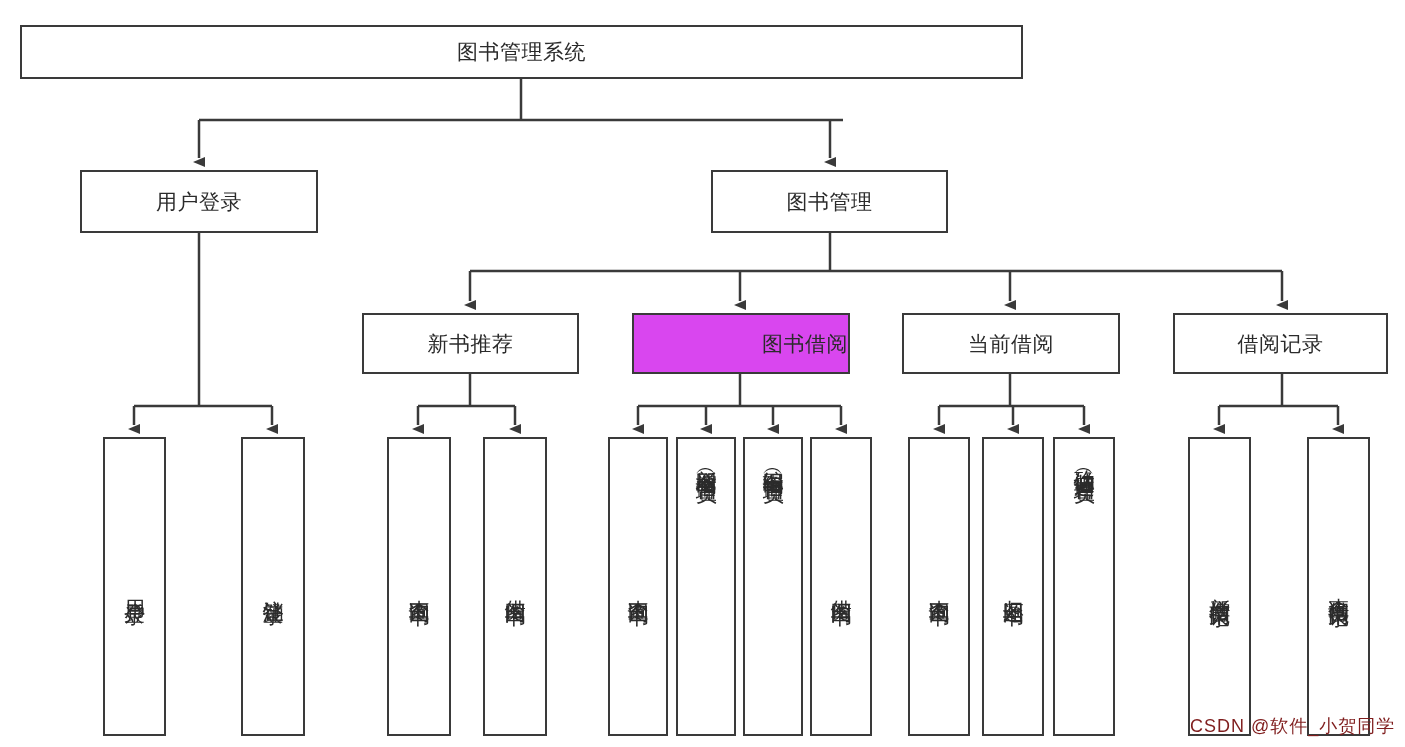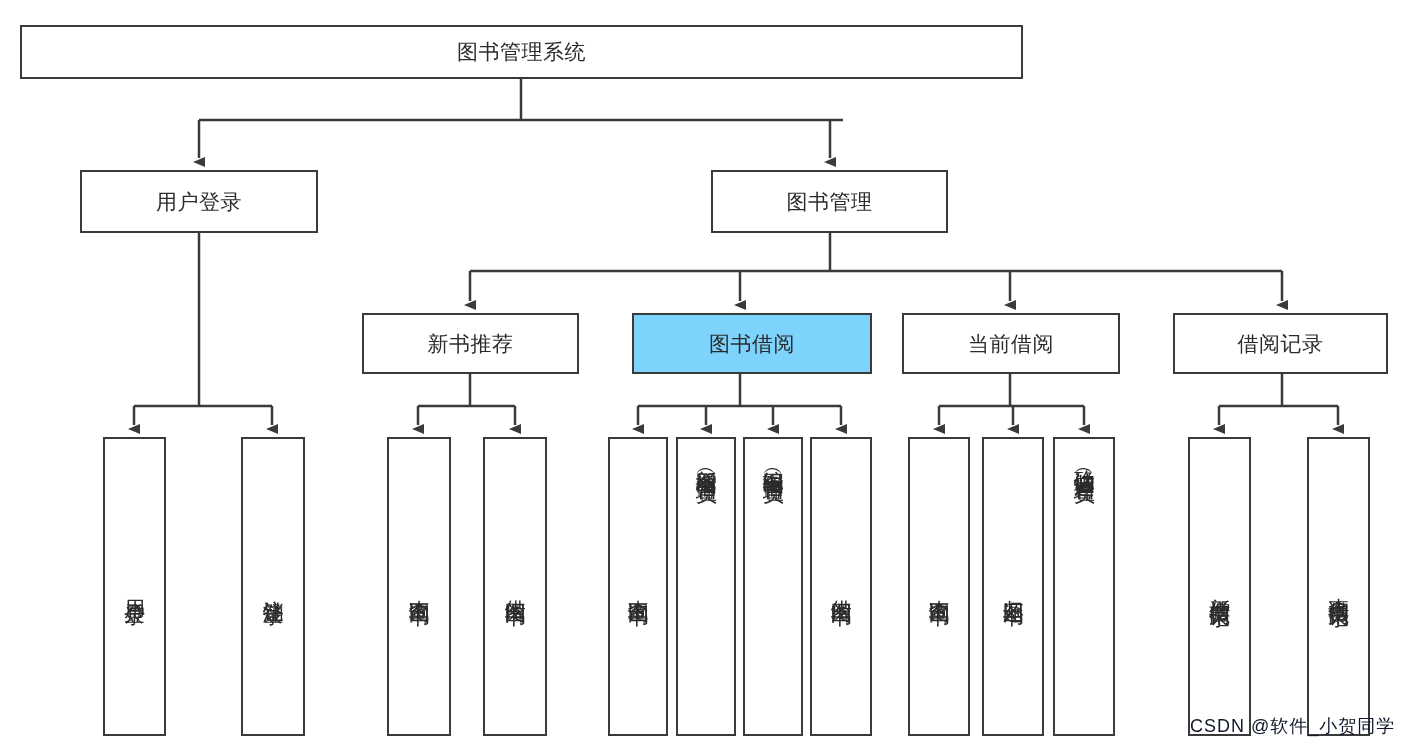--- a/index.html
+++ b/index.html
@@ -127,21 +127,21 @@
   <div class="node horiz" style="left: 80px; top: 170px; width: 238px; height: 63px; border-color: rgb(58, 58, 58); color: rgb(43, 43, 43); background: rgb(255, 255, 255);">
     <span class="label">用户登录</span>
   </div>
   <div class="node horiz" style="left: 711px; top: 170px; width: 237px; height: 63px; border-color: rgb(58, 58, 58); color: rgb(43, 43, 43); background: rgb(255, 255, 255);">
     <span class="label">图书管理</span>
   </div>
 
   <div class="node horiz" style="left: 362px; top: 313px; width: 217px; height: 61px; border-color: rgb(58, 58, 58); color: rgb(43, 43, 43); background: rgb(255, 255, 255);">
     <span class="label">新书推荐</span>
   </div>
-  <div class="node horiz" style="left: 632px; top: 313px; width: 240px; height: 61px; border-color: rgb(58, 58, 58); color: rgb(43, 43, 43); background: #7dd3fc;">
+  <div class="node horiz" style="left: 632px; top: 313px; width: 218px; height: 61px; border-color: rgb(58, 58, 58); color: rgb(43, 43, 43); background: #d946ef; justify-content: flex-end;">
     <span class="label">图书借阅</span>
   </div>
   <div class="node horiz" style="left: 902px; top: 313px; width: 218px; height: 61px; border-color: rgb(58, 58, 58); color: rgb(43, 43, 43); background: rgb(255, 255, 255); text-align: right;">
     <span class="label">当前借阅</span>
   </div>
   <div class="node horiz" style="left: 1173px; top: 313px; width: 215px; height: 61px; border-color: rgb(58, 58, 58); color: rgb(43, 43, 43); background: rgb(255, 255, 255);">
     <span class="label">借阅记录</span>
   </div>
 
   <div class="node vert centered" style="left: 103px; top: 437px; width: 63px; height: 299px; border-color: rgb(58, 58, 58); color: rgb(43, 43, 43); background: rgb(255, 255, 255);">
@@ -177,14 +177,14 @@
   <div class="node vert" style="left: 1053px; top: 437px; width: 62px; height: 299px; border-color: rgb(58, 58, 58); color: rgb(43, 43, 43); background: rgb(255, 255, 255);">
     <span class="label">确认归还（管理员）</span>
   </div>
   <div class="node vert centered" style="left: 1188px; top: 437px; width: 63px; height: 299px; border-color: rgb(58, 58, 58); color: rgb(43, 43, 43); background: rgb(255, 255, 255);">
     <span class="label">新增借阅记录</span>
   </div>
   <div class="node vert centered" style="left: 1307px; top: 437px; width: 63px; height: 299px; border-color: rgb(58, 58, 58); color: rgb(43, 43, 43); background: rgb(255, 255, 255);">
     <span class="label">查询借阅记录</span>
   </div>
 
-  <div class="watermark" style="left: 1190px; top: 714px; color: #0f172a;">CSDN @软件_小贺同学</div>
+  <div class="watermark" style="left: 1190px; top: 714px; color: #7f1d1d;">CSDN @软件_小贺同学</div>
 </div>
 
 </body></html>

